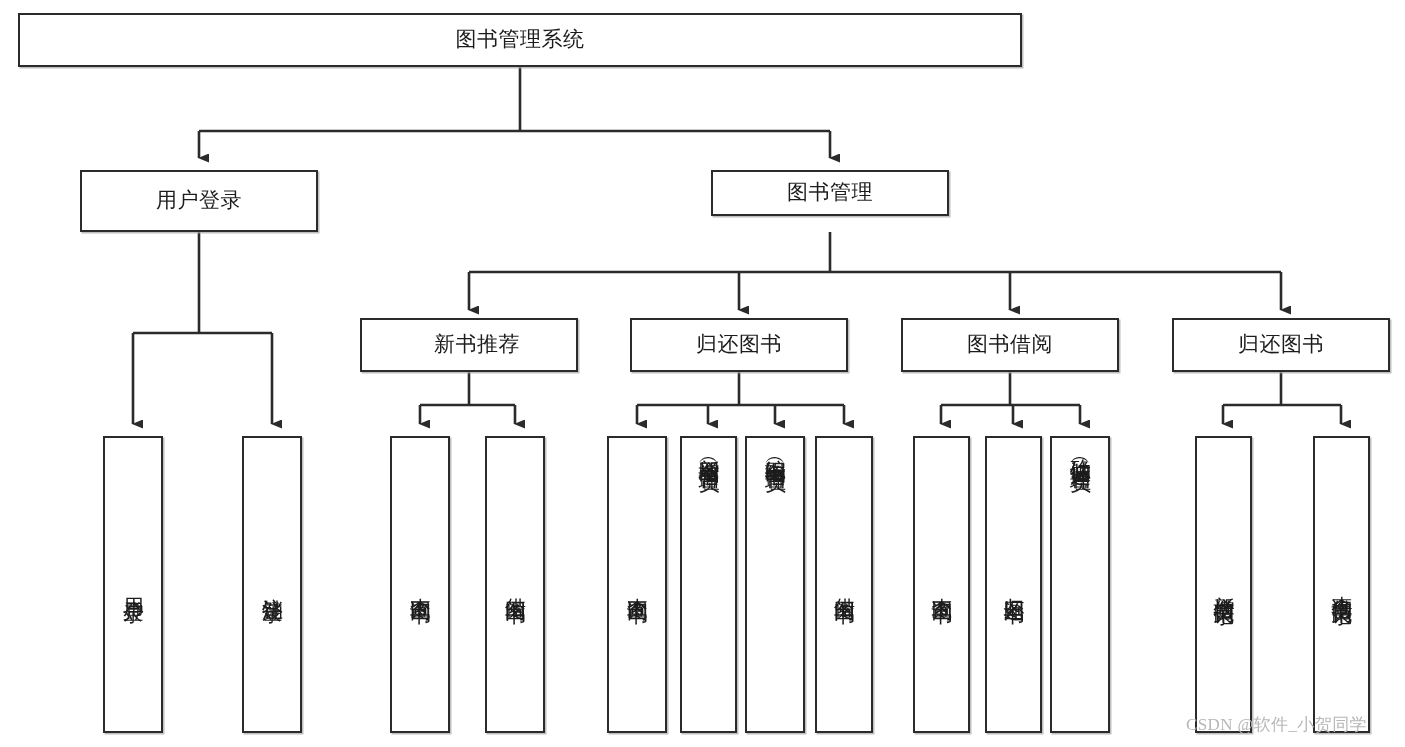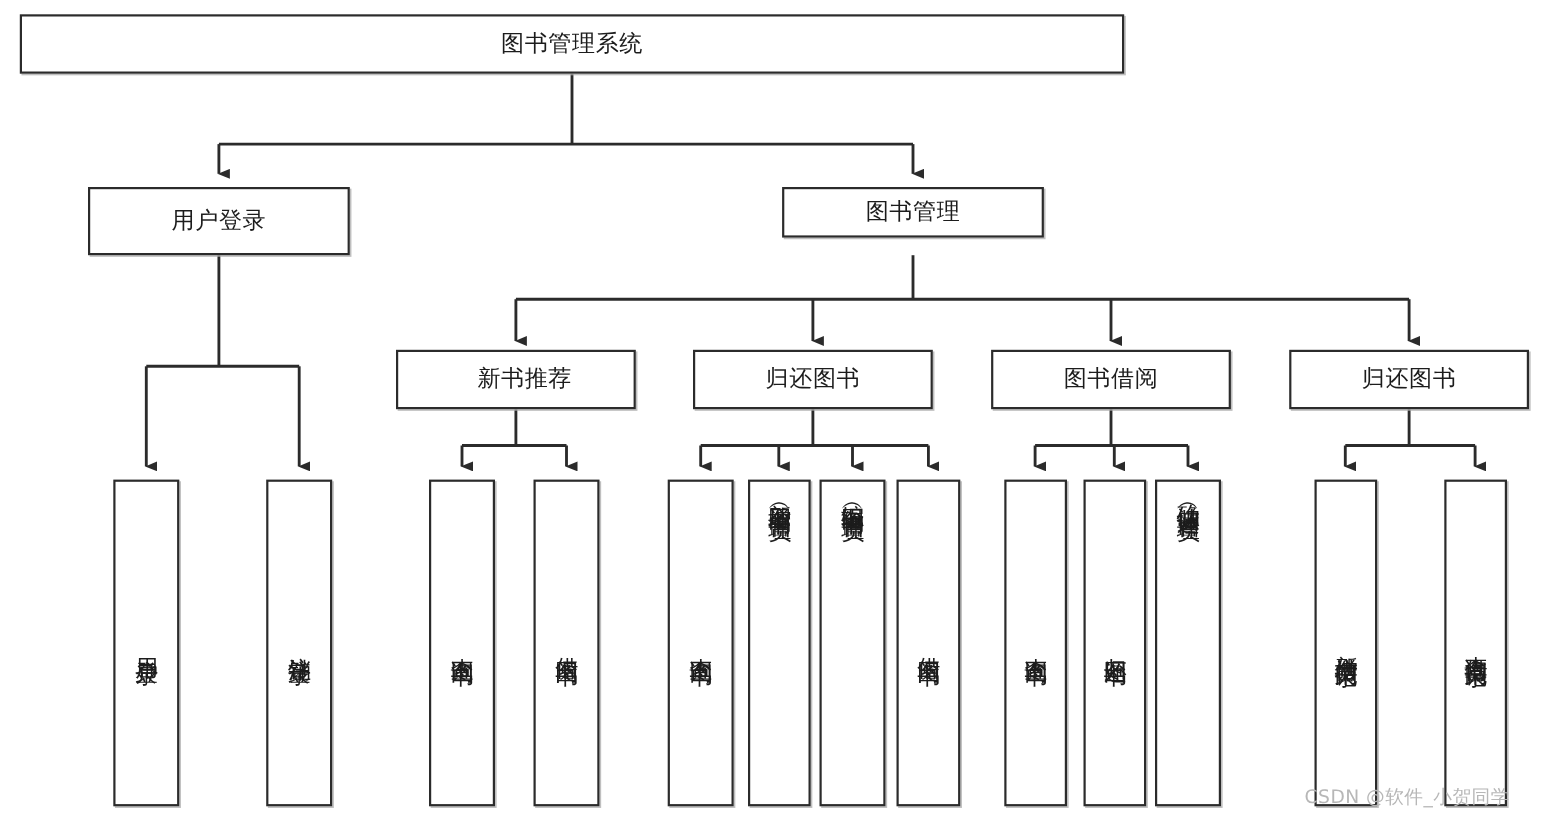--- a/index.html
+++ b/index.html
@@ -68,20 +68,21 @@
   }
   .watermark {
     position: absolute;
     left: 1186px;
     top: 713px;
     font-size: 17px;
     color: #b7b7b7;
     white-space: nowrap;
     letter-spacing: 0.4px;
     pointer-events: none;
+    font-family: Liberation Serif, serif;
   }
 </style>
 </head>
 <body>
 
 <div id="diagram-root">
 
   <svg class="diagram-canvas" viewBox="0 0 1405 747">
     <defs>
       <marker id="arrowhead" markerWidth="9" markerHeight="11" refX="4.5" refY="10" orient="auto" markerUnits="userSpaceOnUse">

